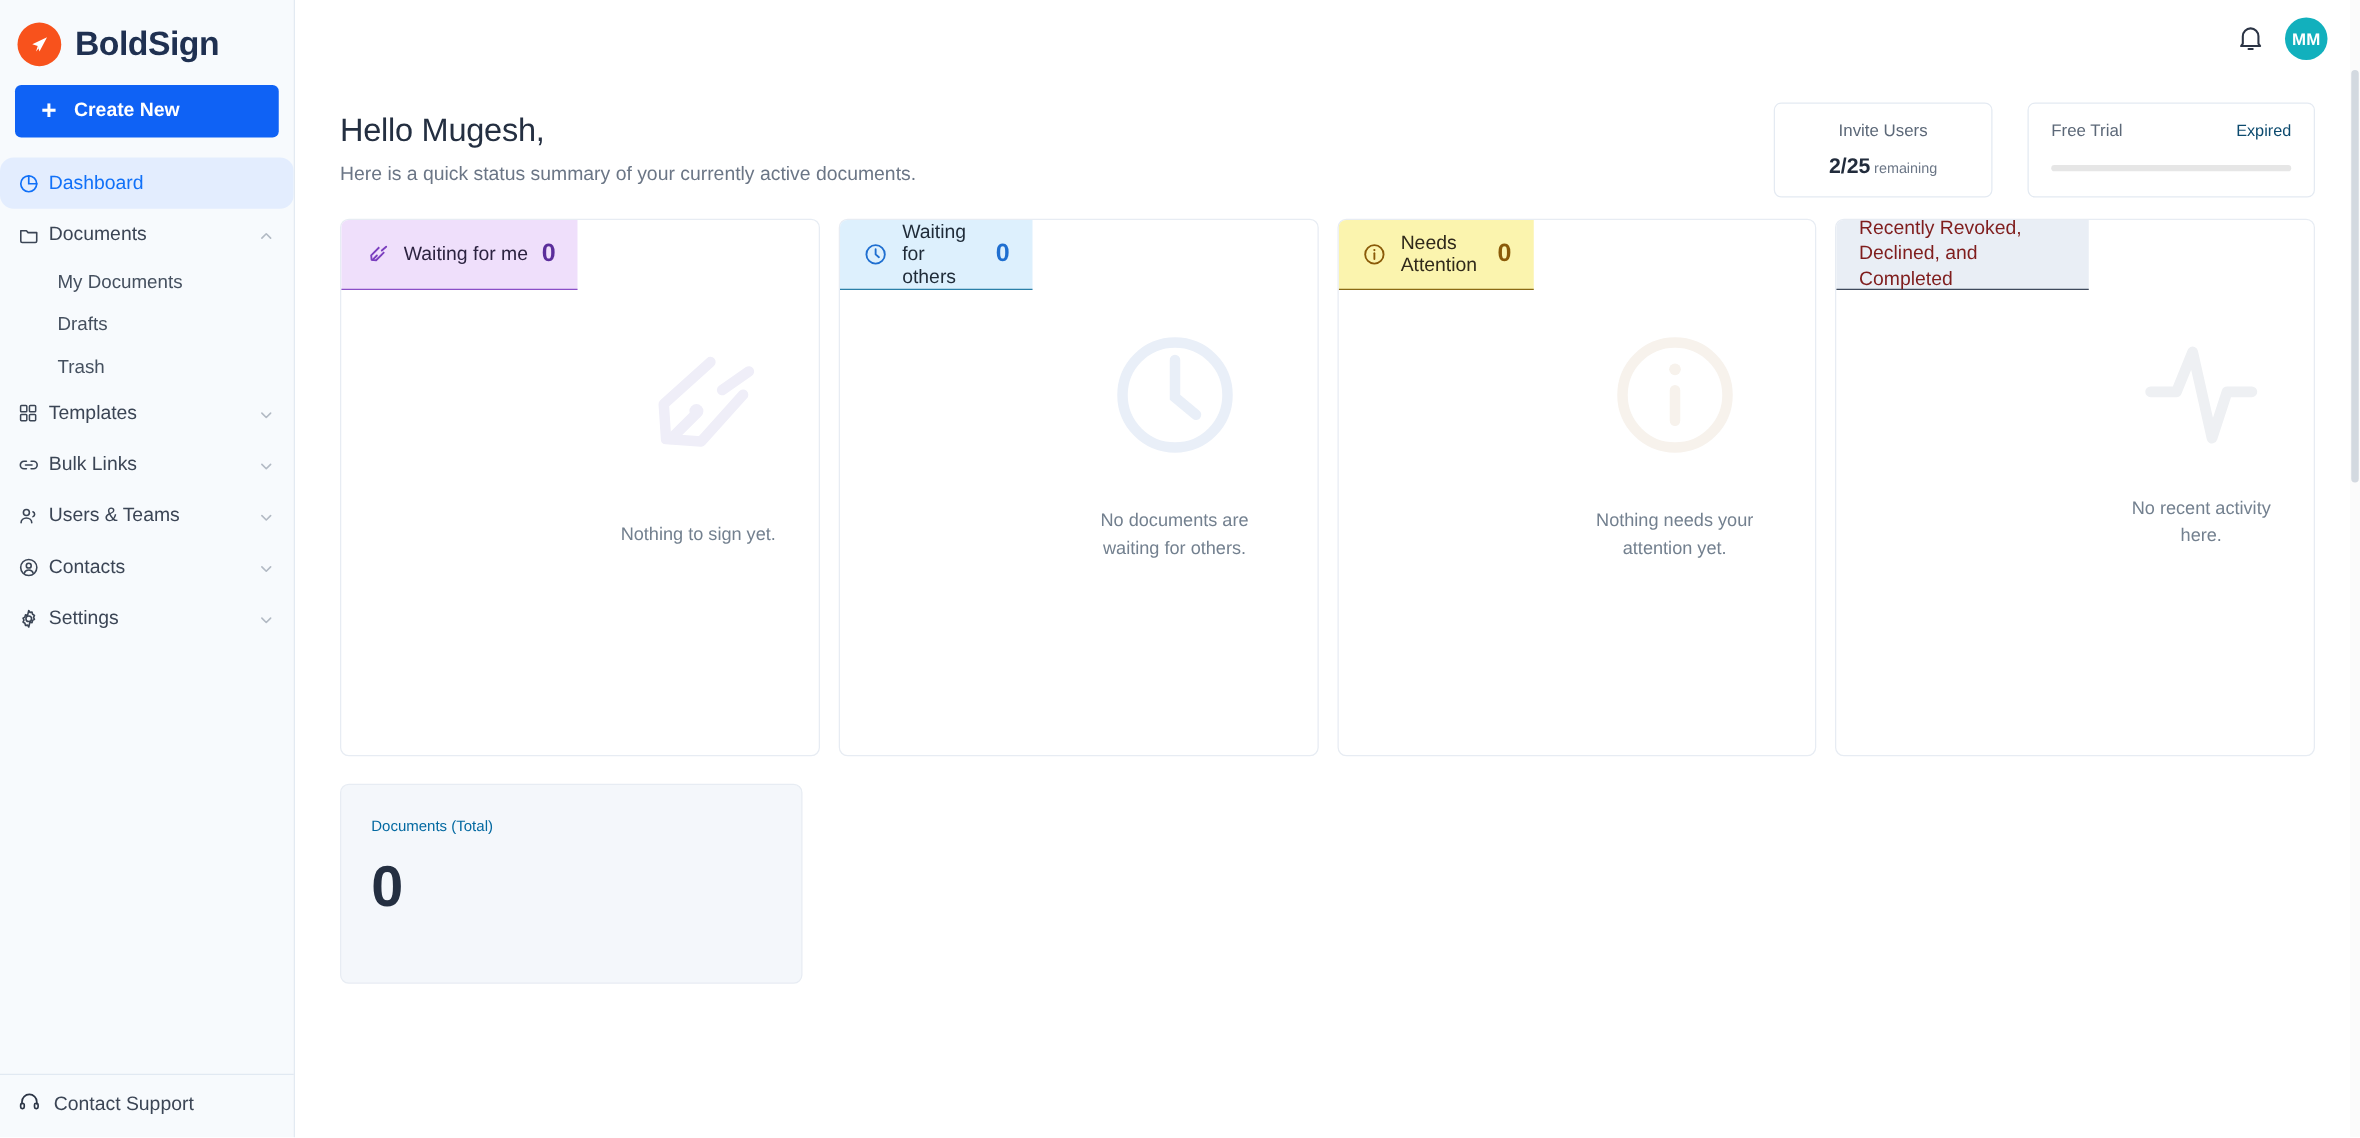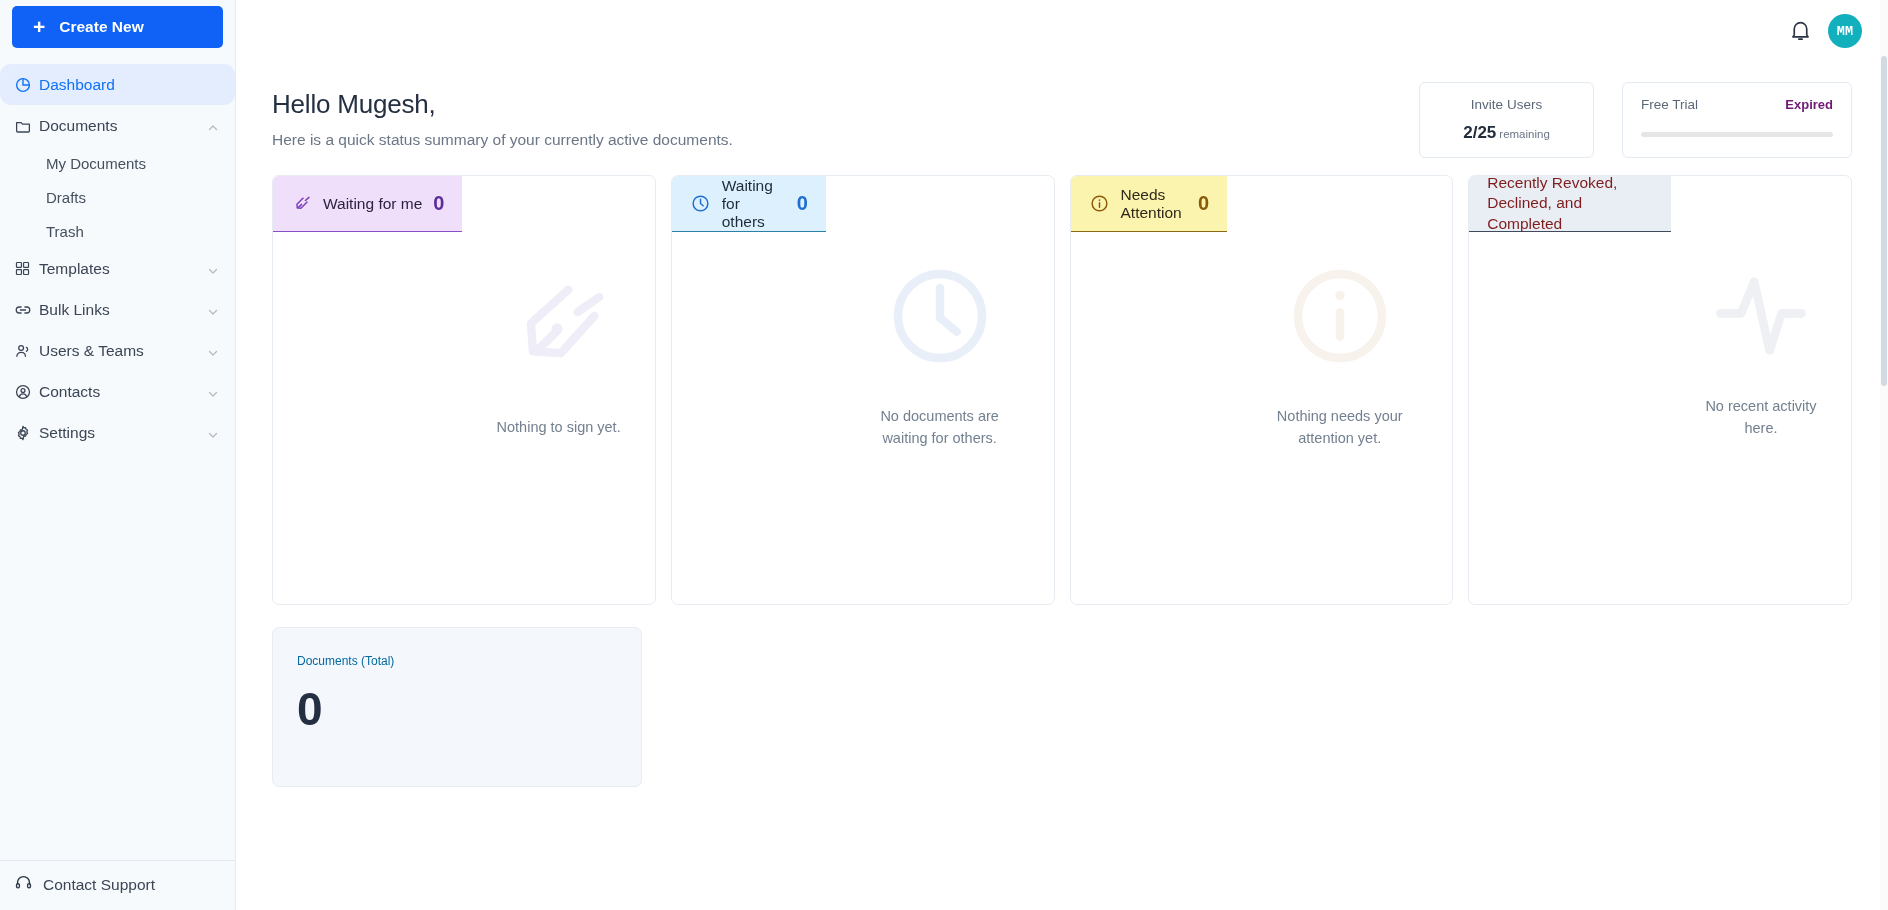--- a/index.html
+++ b/index.html
@@ -69,21 +69,21 @@
     font-size: 15.5px; color: #3b4555; cursor: pointer;
   }
 
   
   .main {
     flex: 1 1 auto; height: 910px; position: relative;
     background: #ffffff; overflow: hidden;
   }
   .topbar {
     height: 62px; display: flex; align-items: center;
-    justify-content: flex-end; gap: 14px; padding: 0 26px 0 0; font-family: Liberation Mono, monospace;
+    justify-content: flex-end; gap: 14px; padding: 0 26px 0 0;
   }
   .bell { width: 26px; height: 26px; cursor: pointer; }
   .avatar {
     width: 34px; height: 34px; border-radius: 50%;
     background: #12b0bd; color: #fff;
     font-size: 13.5px; font-weight: bold;
     display: flex; align-items: center; justify-content: center;
     cursor: pointer; letter-spacing: .2px;
   }
 
@@ -107,21 +107,21 @@
     background: #fff; padding: 14px 18px 16px 18px;
     height: 76px;
   }
   .mini-card.invite { width: 175px; text-align: center; }
   .mini-card.trial { width: 230px; }
   .mini-title { font-size: 13.5px; color: #5c6878; }
   .invite-row { margin-top: 11px; }
   .invite-num { font-size: 17px; font-weight: bold; color: #222c3c; }
   .invite-rem { font-size: 11.5px; color: #6b7686; margin-left: 3px; }
   .trial-head { display: flex; justify-content: space-between; align-items: baseline; }
-  .trial-status { font-size: 13px; color: #701a75; font-weight: bold; }
+  .trial-status { font-size: 13px; color: #0c4a6e; }
   .trial-bar {
     margin-top: 20px; height: 5px; border-radius: 3px; background: #e6e6e6;
   }
 
   
   .cards {
     display: flex; gap: 15px; margin-top: 26px; padding-right: 36px;
   }
   .card {
     flex: 1 1 0; border: 1px solid #e7ecf3; border-radius: 7px;
@@ -180,20 +180,29 @@
     background: #d3d9e0; border-radius: 3px;
   }
 </style>
 </head>
 <body>
 
 <div class="app">
 
   <aside class="sidebar">
 
+    <div class="brand">
+      <span class="brand-mark">
+        <svg width="21" height="21" viewBox="0 0 24 24">
+          <path d="M19 5.5 5.5 11.8l5 1.6 1.6 5.1L19 5.5Z" fill="#ffffff"></path>
+          <path d="M10.6 13.2 8.9 18.6l2.6-3.1-0.9-2.3Z" fill="#ffffff"></path>
+        </svg>
+      </span>
+      <span class="brand-name">BoldSign</span>
+    </div>
 
     <div class="create-wrap">
       <button class="create-btn">
         <span class="plus">+</span>
         <span>Create New</span>
       </button>
     </div>
 
     <nav class="nav">
 

